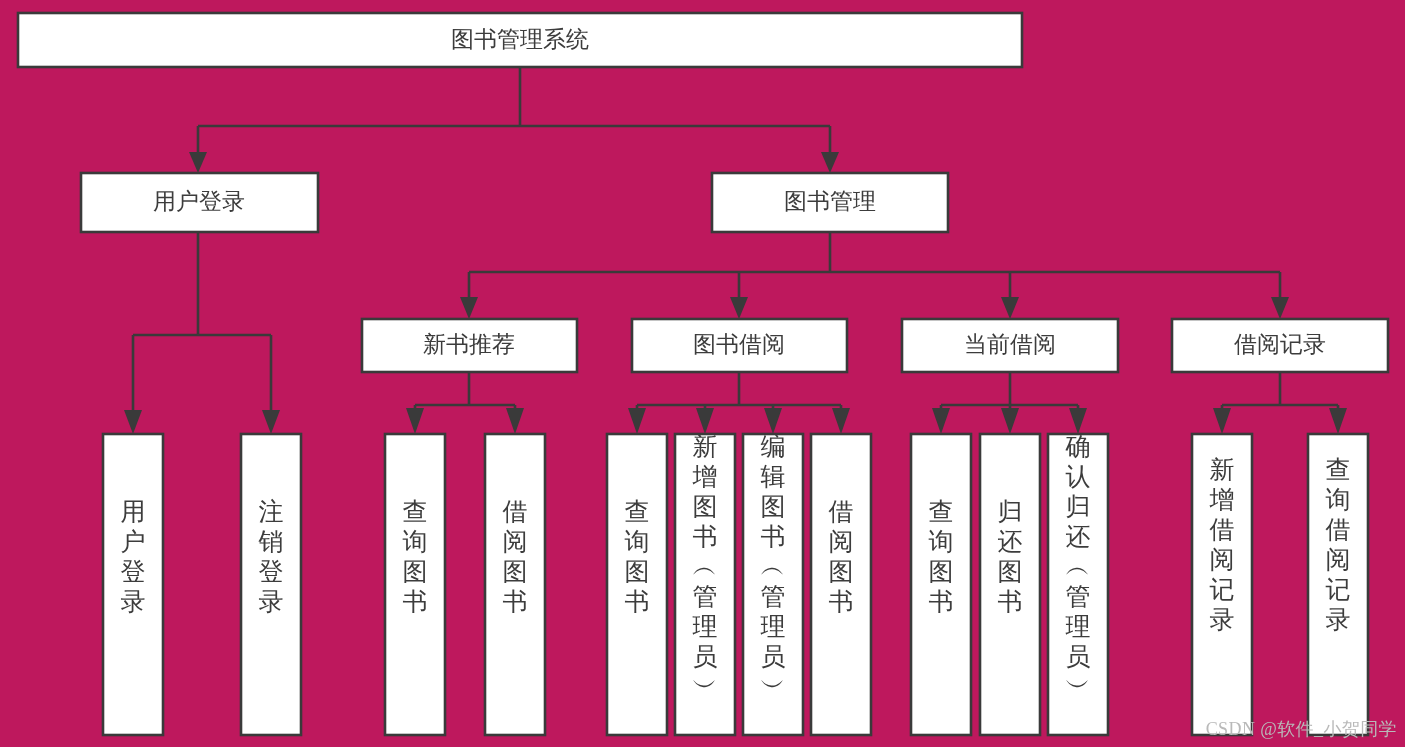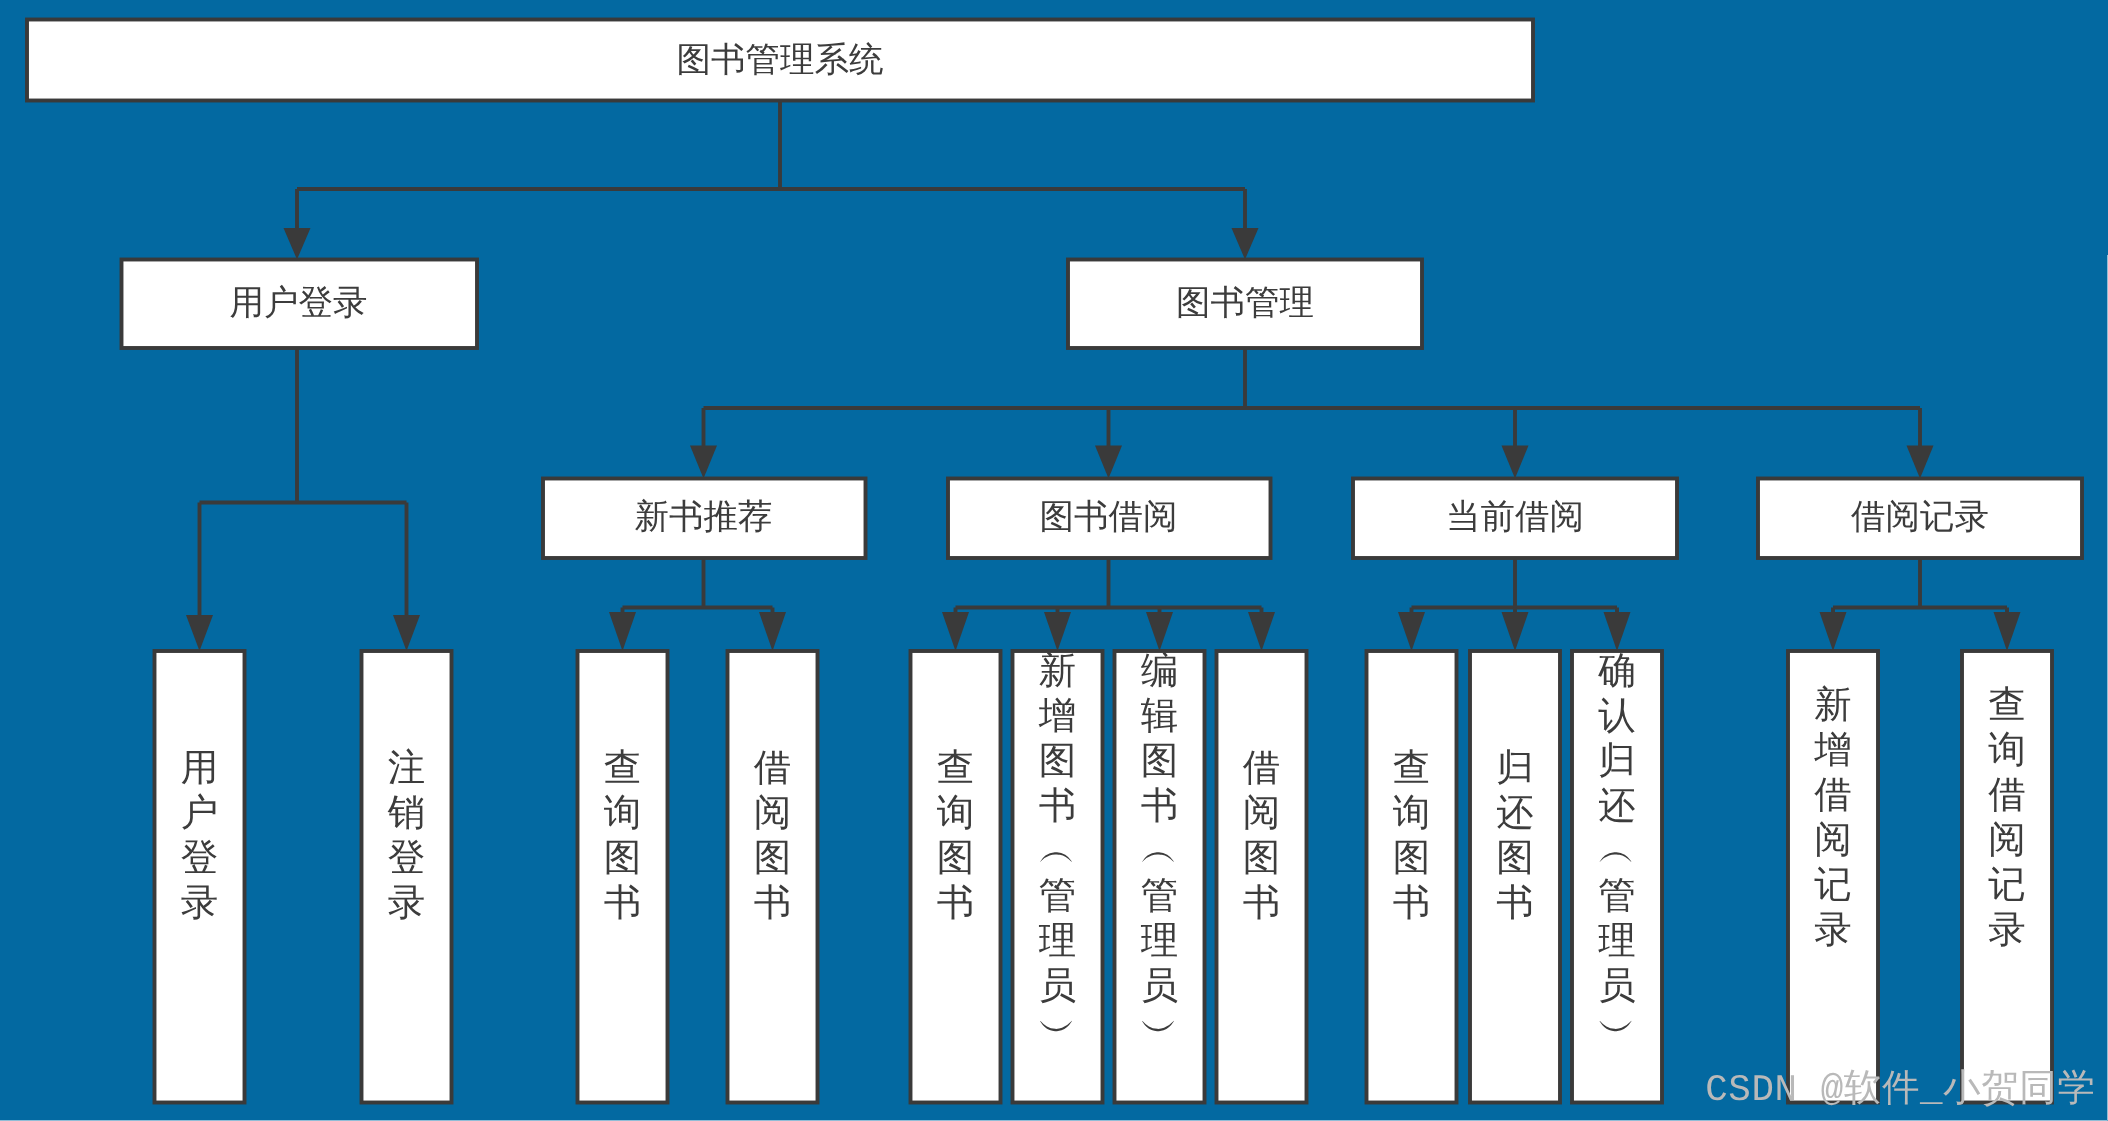--- a/index.html
+++ b/index.html
@@ -8,21 +8,21 @@
     padding: 0;
     background: #ffffff;
   }
   body {
     font-family: "Liberation Sans", "DejaVu Sans", sans-serif;
   }
   #diagram-root {
     position: relative;
     width: 1405px;
     height: 747px;
-    background: #0369a1;
+    background: #be185d;
     overflow: hidden;
     text-align: right;
   }
   svg#flow {
     position: absolute;
     left: 0;
     top: 0;
     width: 1405px;
     height: 747px;
   }
@@ -51,22 +51,22 @@
   .node-label-v {
     fill: #3c3c3c;
     font-family: "Liberation Sans", "DejaVu Sans", sans-serif;
     font-size: 25px;
     text-anchor: middle;
   }
   .watermark {
     position: absolute;
     right: 8px;
     bottom: 6px;
-    font-family: Liberation Mono, monospace;
-    font-size: 25px;
+    font-family: Liberation Serif, serif;
+    font-size: 18px;
     color: #b9b9b9;
     letter-spacing: 0.4px;
     white-space: nowrap;
     user-select: none;
   }
 </style>
 </head>
 <body>
 
 <div id="diagram-root">

